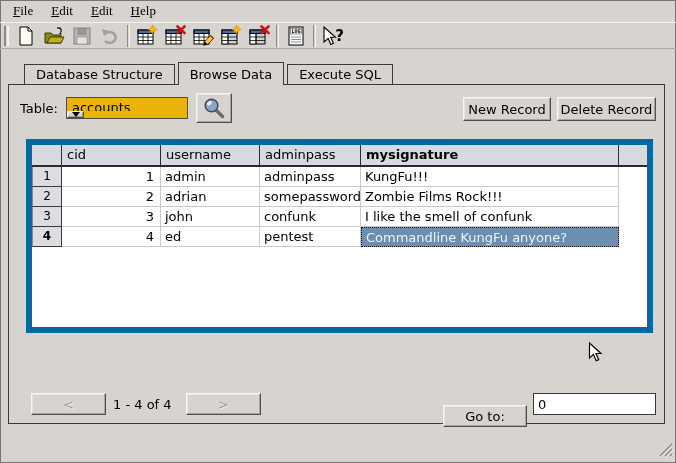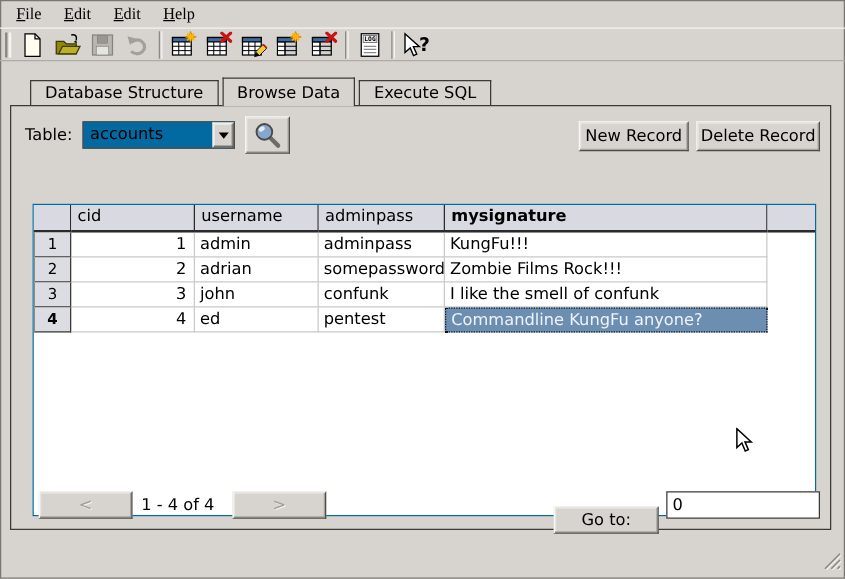--- a/index.html
+++ b/index.html
@@ -30,27 +30,27 @@
     border:1px solid #3c3a37;}
   .label{position:absolute;white-space:nowrap;}
   
   .raised{background:#d7d4cf;border-top:1px solid #f8f6f3;border-left:1px solid #f8f6f3;
     border-right:1px solid #504d49;border-bottom:1px solid #504d49;
     box-shadow:inset -1px -1px 0 #a8a5a0, inset 1px 1px 0 #e8e6e2;}
   .btn{display:flex;align-items:center;justify-content:center;cursor:default;white-space:nowrap;}
   .btn.disabled{color:#a19e98;text-shadow:1px 1px 0 #f2f0ed;}
   
   .combo{position:absolute;left:57px;top:12px;width:122px;height:22px;display:flex;
-    border:1px solid #504d49;background:#0369a1;}
+    border:1px solid #504d49;background:#eab308;flex-direction:column;}
   .combo-text{flex:1;padding:2px 5px;overflow:hidden;white-space:nowrap;}
   .combo-arrow{width:17px;display:flex;align-items:center;justify-content:center;}
   .tri-down{width:0;height:0;border-left:4px solid transparent;border-right:4px solid transparent;border-top:5px solid #000;}
   
-  .grid{position:absolute;left:17px;top:54px;width:627px;height:250px;background:#fff;
-    border:1px solid #0369a1;overflow:hidden;margin-top:24px;}
+  .grid{position:absolute;left:17px;top:54px;width:627px;height:194px;background:#fff;
+    border:6px solid #0369a1;overflow:hidden;}
   .grid-header{display:flex;height:22px;}
   .gh{background:#d9dae1;border-right:1px solid #2b2b2b;border-bottom:2px solid #2b2b2b;
     padding:2px 5px;white-space:nowrap;overflow:hidden;}
   .gh.corner{width:30px;border-left:none;}
   .gh.filler{flex:1;border-right:none;}
   .gh.bold{font-weight:bold;}
   .grid-row{display:flex;height:20px;}
   .rh{width:30px;background:#dcdde3;border-right:1px solid #3c3a37;border-bottom:1px solid #3c3a37;
     border-left:1px solid #8d8a85;text-align:center;font-size:12px;line-height:18px;}
   .rh.bold{font-weight:bold;}

